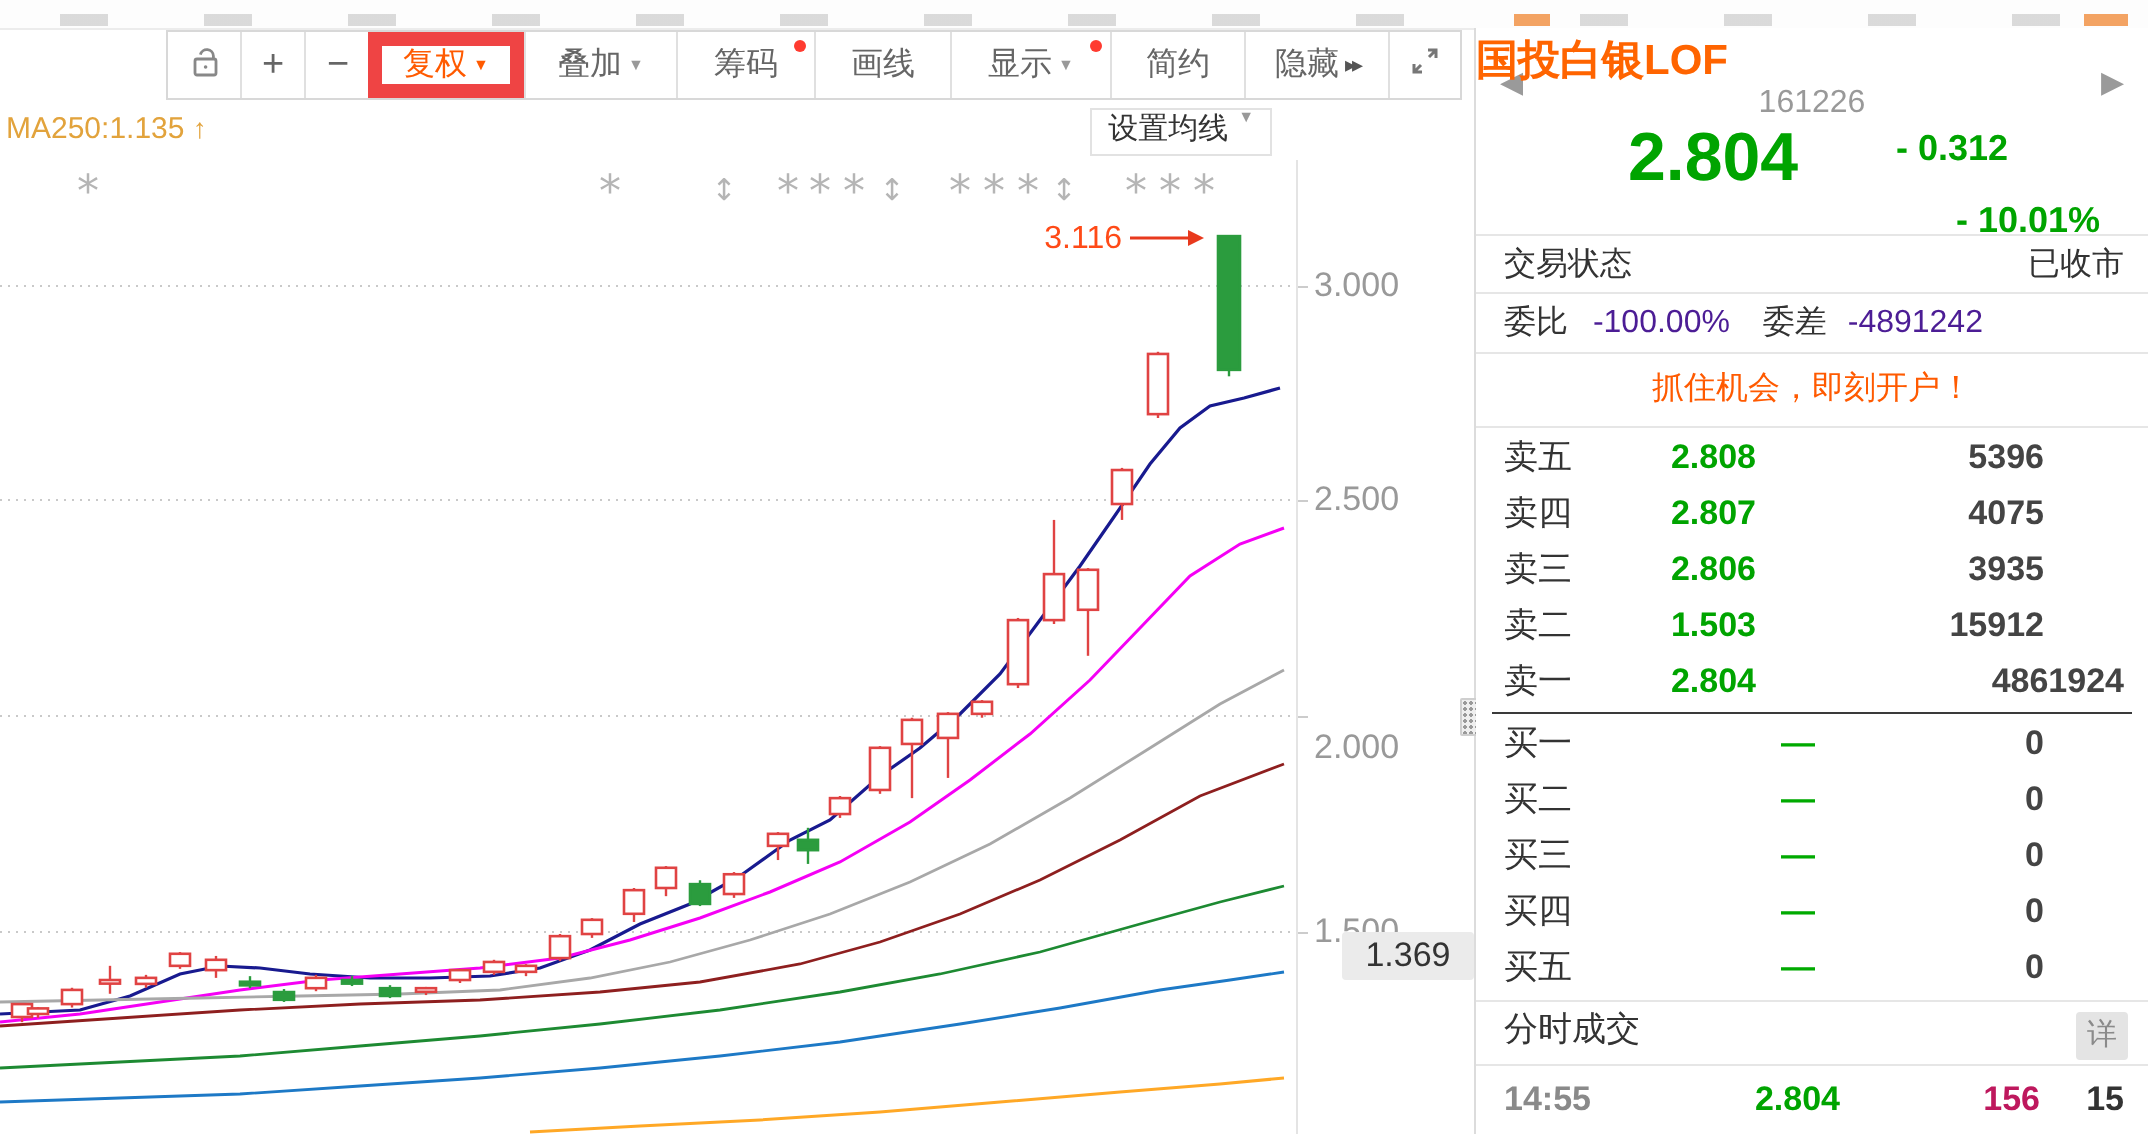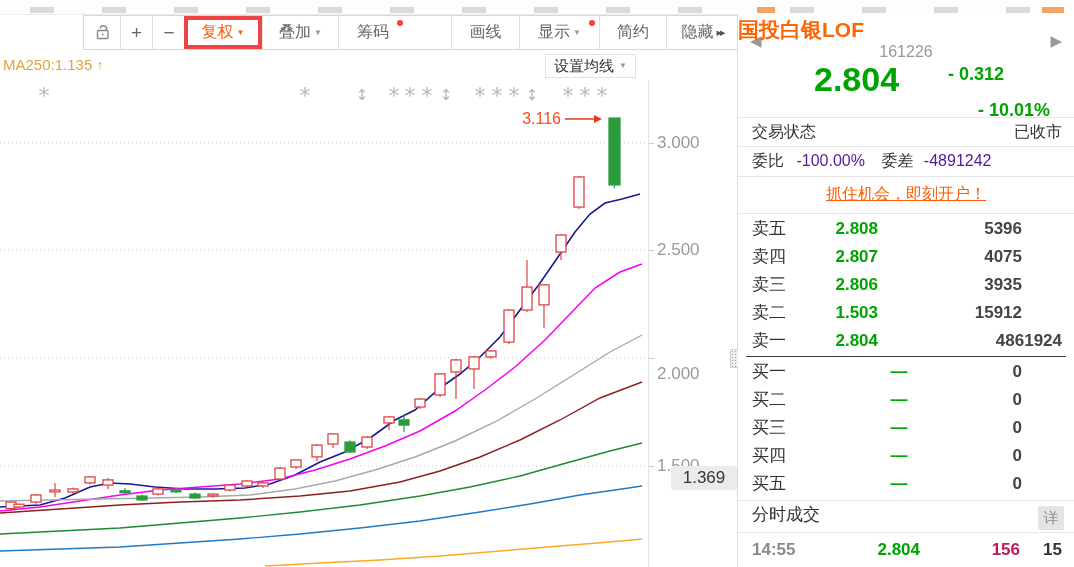--- a/index.html
+++ b/index.html
@@ -7,32 +7,32 @@
           font-family:"Liberation Sans",sans-serif;color:#333;}
   
   .top-strip{position:absolute;left:0;top:0;width:1074px;height:14px;background:#fdfdfd;border-bottom:1px solid #ececec;}
   .top-strip .frag{position:absolute;top:7px;height:6px;background:repeating-linear-gradient(90deg,#c3c3c3 0 24px,transparent 24px 72px);opacity:.6;}
   .top-strip .frag-orange{position:absolute;top:7px;height:6px;background:#f08c3c;opacity:.8;}
   
   .toolbar{position:absolute;left:83px;top:15px;height:33px;display:flex;border:1px solid #d8d8d8;background:#fff;}
   .tb-btn{position:relative;display:flex;align-items:center;justify-content:center;gap:3px;
           box-sizing:border-box;border-left:1px solid #e0e0e0;color:#666;font-size:16px;cursor:pointer;background:#fff;}
   .tb-btn:first-child{border-left:none;}
-  .tb-btn.active{border:4px solid #ef4444;margin-left:-1px;z-index:2;color:#ff5a00;}
+  .tb-btn.active{border:7px solid #ef4444;margin-left:-1px;z-index:2;color:#ff5a00;}
   .tb-btn.active .caret{color:#ff5a00;}
   .caret{font-size:8px;color:#999;line-height:1;}
   .chev{font-size:11px;color:#555;letter-spacing:-2px;}
   .dot{position:absolute;top:4px;right:4px;width:6px;height:6px;border-radius:50%;background:#ff3b30;}
   
   .chart-area{position:absolute;left:0;top:48px;width:737px;height:519px;}
   .ma-row{position:absolute;left:0;top:6px;width:648px;height:24px;}
   .ma-label{position:absolute;left:3px;top:2px;color:#e2a33c;font-size:15px;}
   .ma-arrow{color:#e2a33c;font-size:14px;}
   .settings-btn{position:absolute;right:12px;top:0;height:22px;padding:0 8px;background:#fff;border:1px solid #e2e2e2;
-                color:#333;font-size:15px;display:flex;align-items:center;gap:5px;cursor:pointer;}
+                color:#333;font-size:15px;display:flex;gap:5px;cursor:pointer;}
   #plot{position:absolute;left:0;top:32px;}
   .v-sep1{position:absolute;left:648px;top:32px;width:1px;height:487px;background:#e4e4e4;}
   .y-axis{position:absolute;left:649px;top:0;width:88px;height:519px;}
   .y-tick{position:absolute;right:10px;width:70px;color:#999;font-size:17px;height:22px;line-height:22px;}
   .y-tickmark{position:absolute;left:0;width:5px;height:1px;background:#cccccc;}
   .last-chip{position:absolute;right:0;top:418px;width:66px;height:24px;line-height:24px;background:#ebebeb;
              border-radius:2px;color:#333;font-size:17px;text-align:center;z-index:3;}
   
   .v-sep2{position:absolute;left:737px;top:14px;width:1px;height:553px;background:#dcdcdc;}
   .drag-handle{position:absolute;width:7px;height:17px;background:#efefef;border:1px solid #cfcfcf;border-radius:1px;
@@ -45,21 +45,21 @@
   .q-title{position:absolute;left:0;top:2px;width:100%;text-align:left;color:#ff6400;font-size:21px;font-weight:bold;}
   .q-code{position:absolute;left:0;top:29px;width:100%;text-align:center;color:#999;font-size:16px;}
   .q-price{position:absolute;left:76px;top:46px;color:#00a400;font-size:34px;font-weight:bold;}
   .q-chg{position:absolute;left:210px;top:51px;color:#00a400;font-size:18px;font-weight:bold;line-height:18px;white-space:pre;}
   .hline{position:absolute;left:0;width:336px;height:1px;background:#e6e6e6;}
   .hline-dark{position:absolute;left:8px;width:320px;height:1px;background:#3a3a3a;}
   .row-label{color:#333;font-size:16px;}
   .status-row{position:absolute;left:14px;right:12px;top:108px;display:flex;justify-content:space-between;font-size:16px;color:#333;}
   .weibi-row{position:absolute;left:14px;right:8px;top:137px;font-size:16px;}
   .wb-val{color:#4c1d95;font-weight:normal;}
-  .ad-link{position:absolute;left:0;top:170px;width:100%;text-align:center;color:#ff5a00;font-size:16px;text-decoration:underline;cursor:pointer;}
+  .ad-link{position:absolute;left:0;top:170px;width:100%;text-align:center;color:#ff5a00;font-size:16px;cursor:pointer;}
   .ob-row{position:absolute;left:14px;width:310px;height:28px;line-height:28px;font-size:17px;}
   .ob-label{position:absolute;left:0;color:#333;}
   .ob-price{position:absolute;left:60px;width:66px;text-align:right;color:#00a400;font-weight:bold;}
   .ob-vol{position:absolute;right:40px;width:150px;text-align:right;color:#444;font-weight:bold;}
   .ob-vol.wide{right:0;}
   .ob-dash{position:absolute;left:130px;width:34px;text-align:center;color:#00aa00;font-weight:bold;}
   .ob-zero{position:absolute;right:40px;width:60px;text-align:right;color:#444;font-weight:bold;}
   .tape-head{position:absolute;left:14px;top:489px;font-size:17px;color:#333;}
   .detail-btn{position:absolute;right:10px;top:492px;width:26px;height:24px;line-height:24px;text-align:center;
               background:#e4e4e4;border-radius:2px;color:#8a8a8a;font-size:15px;cursor:pointer;}
@@ -102,21 +102,21 @@
       <span class="caret">▼</span>
     </div>
     <div class="tb-btn" style="width:76px;">
       <span>叠加</span>
       <span class="caret">▼</span>
     </div>
     <div class="tb-btn" style="width:69px;">
       <span>筹码</span>
       <span class="dot"></span>
     </div>
-    <div class="tb-btn" style="width:68px;margin-left:44px;">
+    <div class="tb-btn" style="width:68px;">
       <span>画线</span>
     </div>
     <div class="tb-btn" style="width:80px;">
       <span>显示</span>
       <span class="caret">▼</span>
       <span class="dot"></span>
     </div>
     <div class="tb-btn" style="width:67px;">
       <span>简约</span>
     </div>

